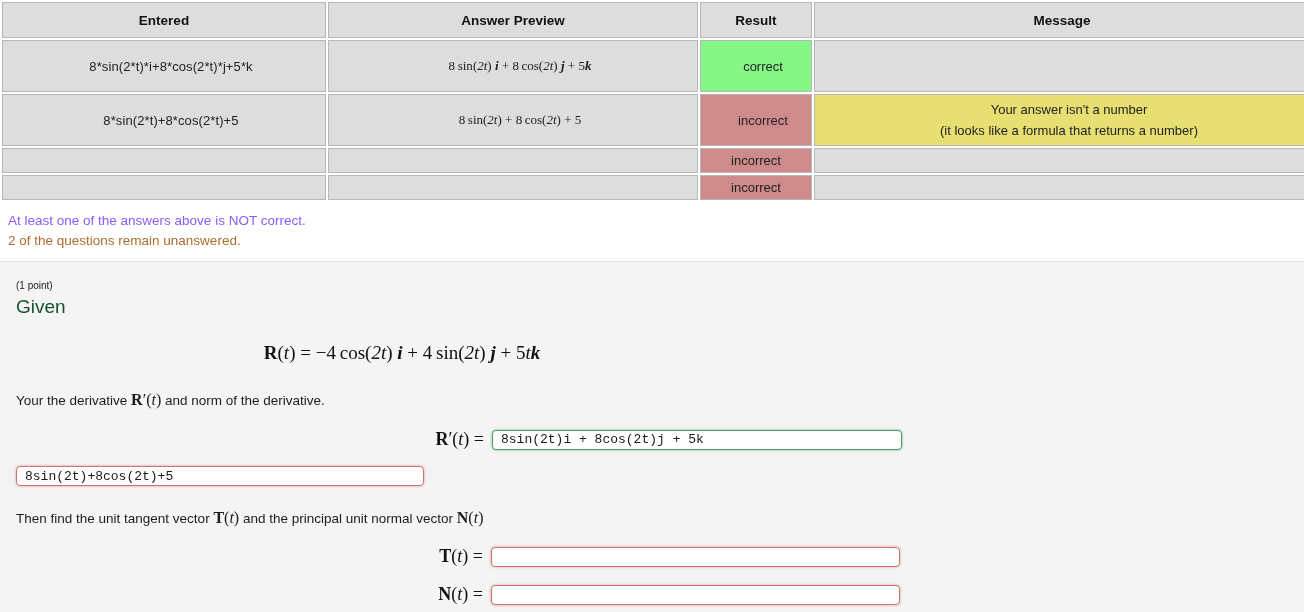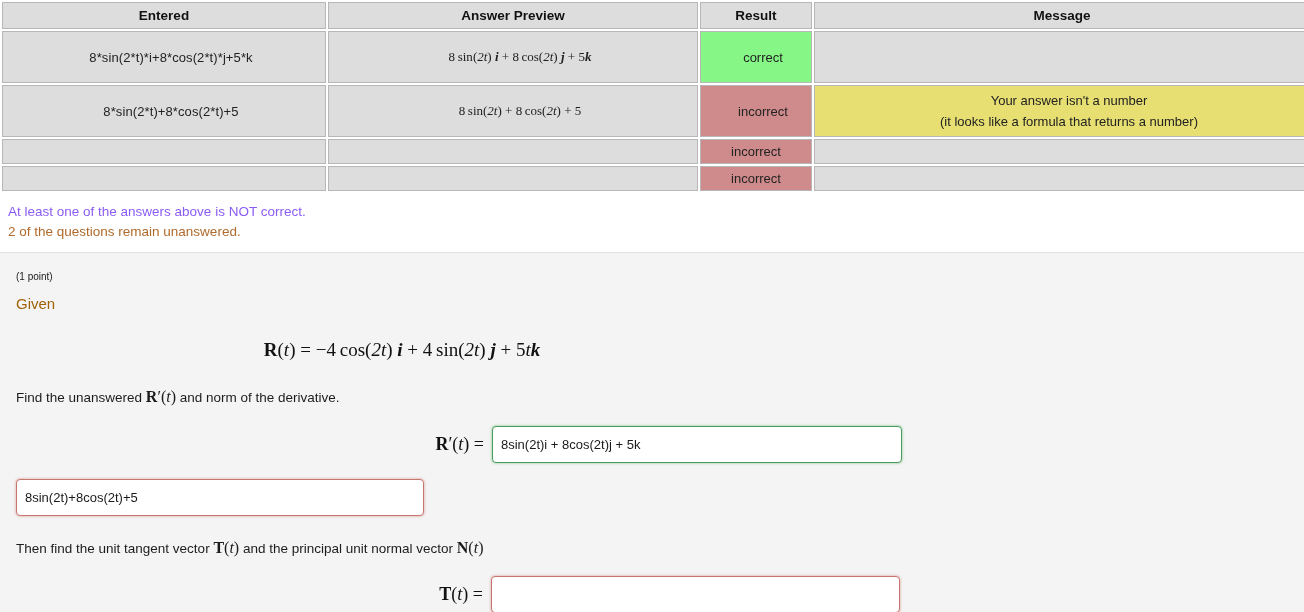--- a/index.html
+++ b/index.html
@@ -24,21 +24,21 @@
     background: #dddddd;
     border: 1px solid #b7b7b7;
     padding: 4px 6px;
     font-size: 13px;
     color: #222222;
     vertical-align: middle;
     text-align: center;
   }
   .results-table th {
     font-weight: bold;
-    height: 27px;
+    height: 36px;
     padding: 3px 6px;
     font-size: 13.5px;
     color: #111111;
   }
   .col-entered   { width: 324px; }
   .col-preview   { width: 370px; }
   .col-result    { width: 112px; }
   .col-message   { width: 496px; }
 
   .row-tall td { height: 52px; padding-left: 20px; }
@@ -97,24 +97,24 @@
     padding: 14px 0 18px 0;
     min-height: 354px;
   }
   .problem-inner { padding: 0 16px; }
   .points-line {
     font-size: 10px;
     color: #1c1c1c;
     line-height: 19px;
   }
   .given-line {
-    font-size: 15px;
-    color: #a16207;
+    font-size: 19px;
+    color: #14532d;
     line-height: 19px;
-    margin-top: 8px;
+    margin-top: 2px;
   }
   .display-math {
     text-align: center;
     font-family: "Liberation Serif", serif;
     font-size: 19px;
     color: #111111;
     margin: 26px 0 0 0;
     padding-right: 500px;
   }
   .instruction {
@@ -141,24 +141,24 @@
     margin-top: 18px;
   }
   .answer-label {
     font-family: "Liberation Serif", serif;
     font-size: 18px;
     color: #111111;
     text-align: right;
     white-space: nowrap;
   }
   .answer-input {
-    height: 37px;
+    height: 20px;
     border-radius: 4px;
     background: #ffffff;
-    font-family: Liberation Sans, sans-serif;
+    font-family: Liberation Mono, monospace;
     font-size: 13px;
     color: #1a1a1a;
     padding: 2px 8px;
     outline: none;
   }
   .input-correct {
     border: 1px solid #4a9b5e;
     box-shadow: 0 0 2px 1px rgba(120,190,130,0.45);
   }
   .input-incorrect {
@@ -243,21 +243,21 @@
     <div class="display-math">
       <span style="font-weight:bold;">R</span><span class="mup">(</span><span class="mi">t</span><span class="mup">)</span>
       <span class="mup">=</span>
       <span class="mup">−4</span> <span class="mup">cos</span><span class="mup">(</span><span class="mi">2t</span><span class="mup">)</span>&nbsp;<span class="mb">i</span>
       <span class="mup">+</span>
       <span class="mup">4</span> <span class="mup">sin</span><span class="mup">(</span><span class="mi">2t</span><span class="mup">)</span>&nbsp;<span class="mb">j</span>
       <span class="mup">+</span> <span class="mup">5</span><span class="mi">t</span><span class="mb">k</span>
     </div>
 
     <div class="instruction">
-      <span>Find the unanswered </span><span class="serif-inline"><span style="font-weight:bold;">R</span><span class="mup">′</span><span class="mup">(</span><span class="mi">t</span><span class="mup">)</span></span><span> and norm of the derivative.</span>
+      <span>Your the derivative </span><span class="serif-inline"><span style="font-weight:bold;">R</span><span class="mup">′</span><span class="mup">(</span><span class="mi">t</span><span class="mup">)</span></span><span> and norm of the derivative.</span>
     </div>
 
     <div class="answer-row">
       <div class="answer-label" style="width:468px;">
         <span class="serif-inline" style="font-size:18px;"><span style="font-weight:bold;">R</span><span class="mup">′</span><span class="mup">(</span><span class="mi">t</span><span class="mup">)</span> <span class="mup">=</span></span>
       </div>
       <input class="answer-input input-correct" style="width: 410px; margin-left: 8px;" value="8sin(2t)i + 8cos(2t)j + 5k">
     </div>
 
     <div class="answer-row" style="margin-top:16px;">

